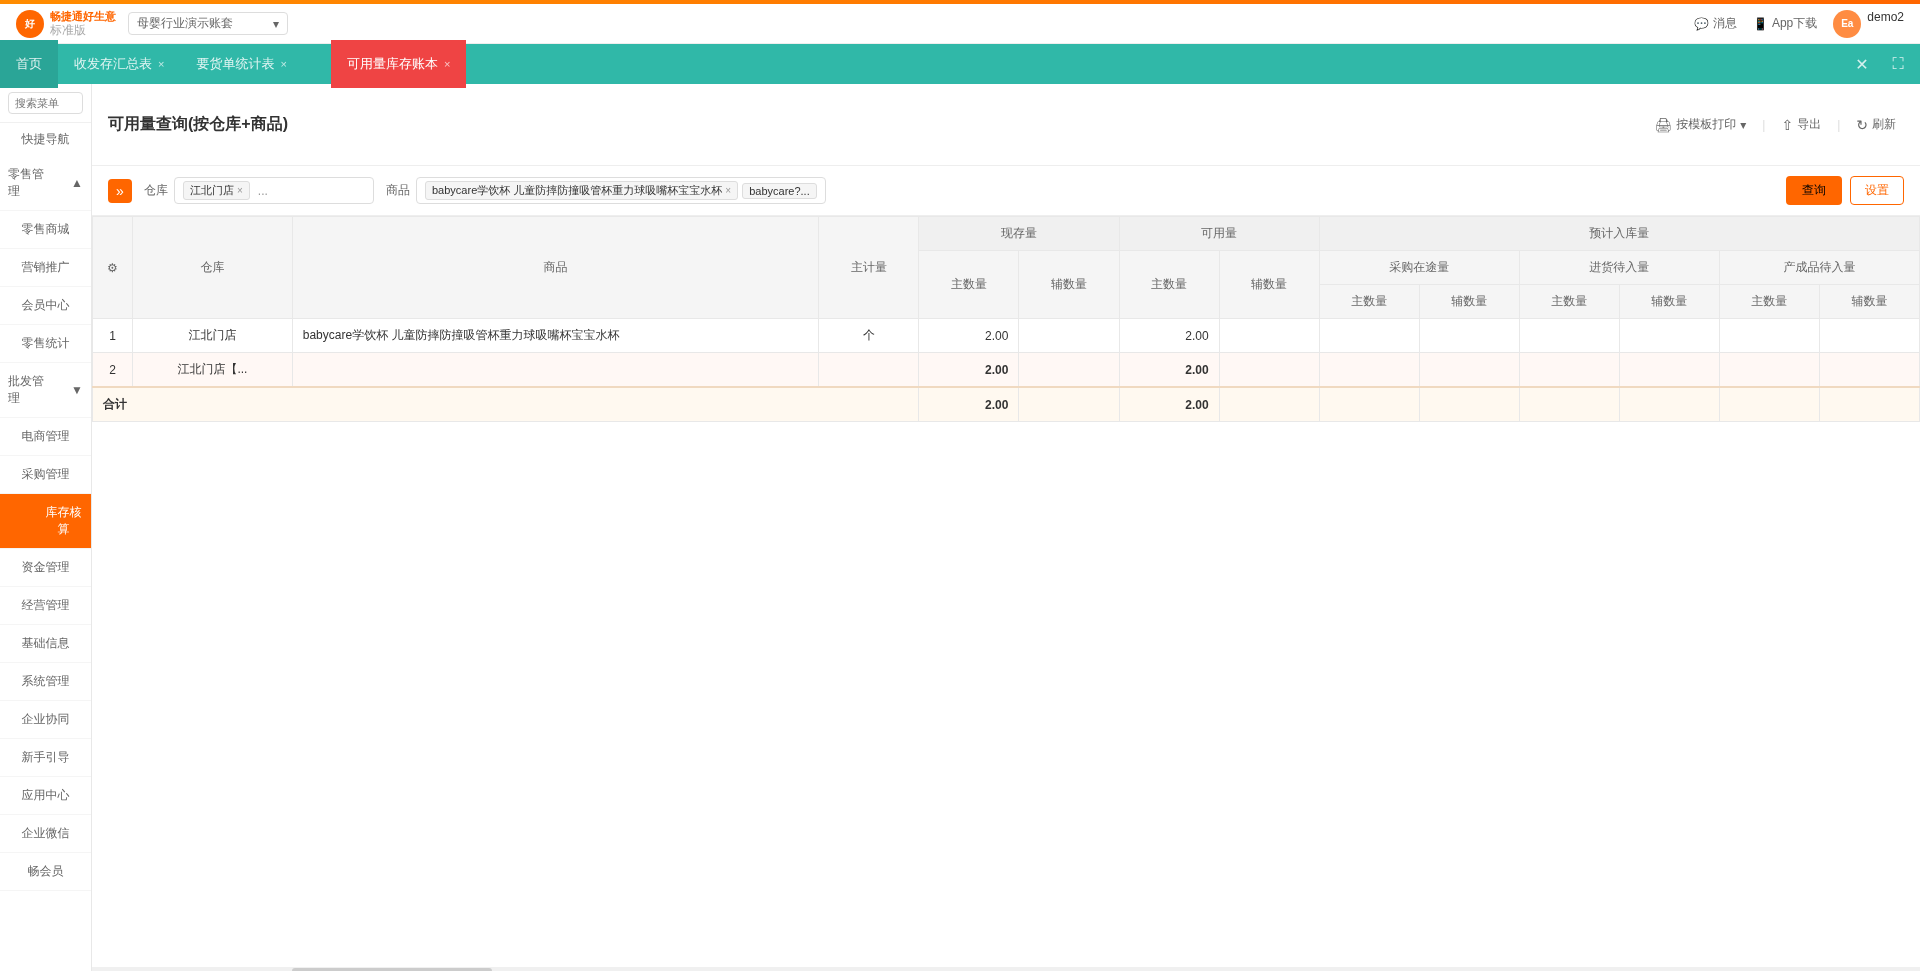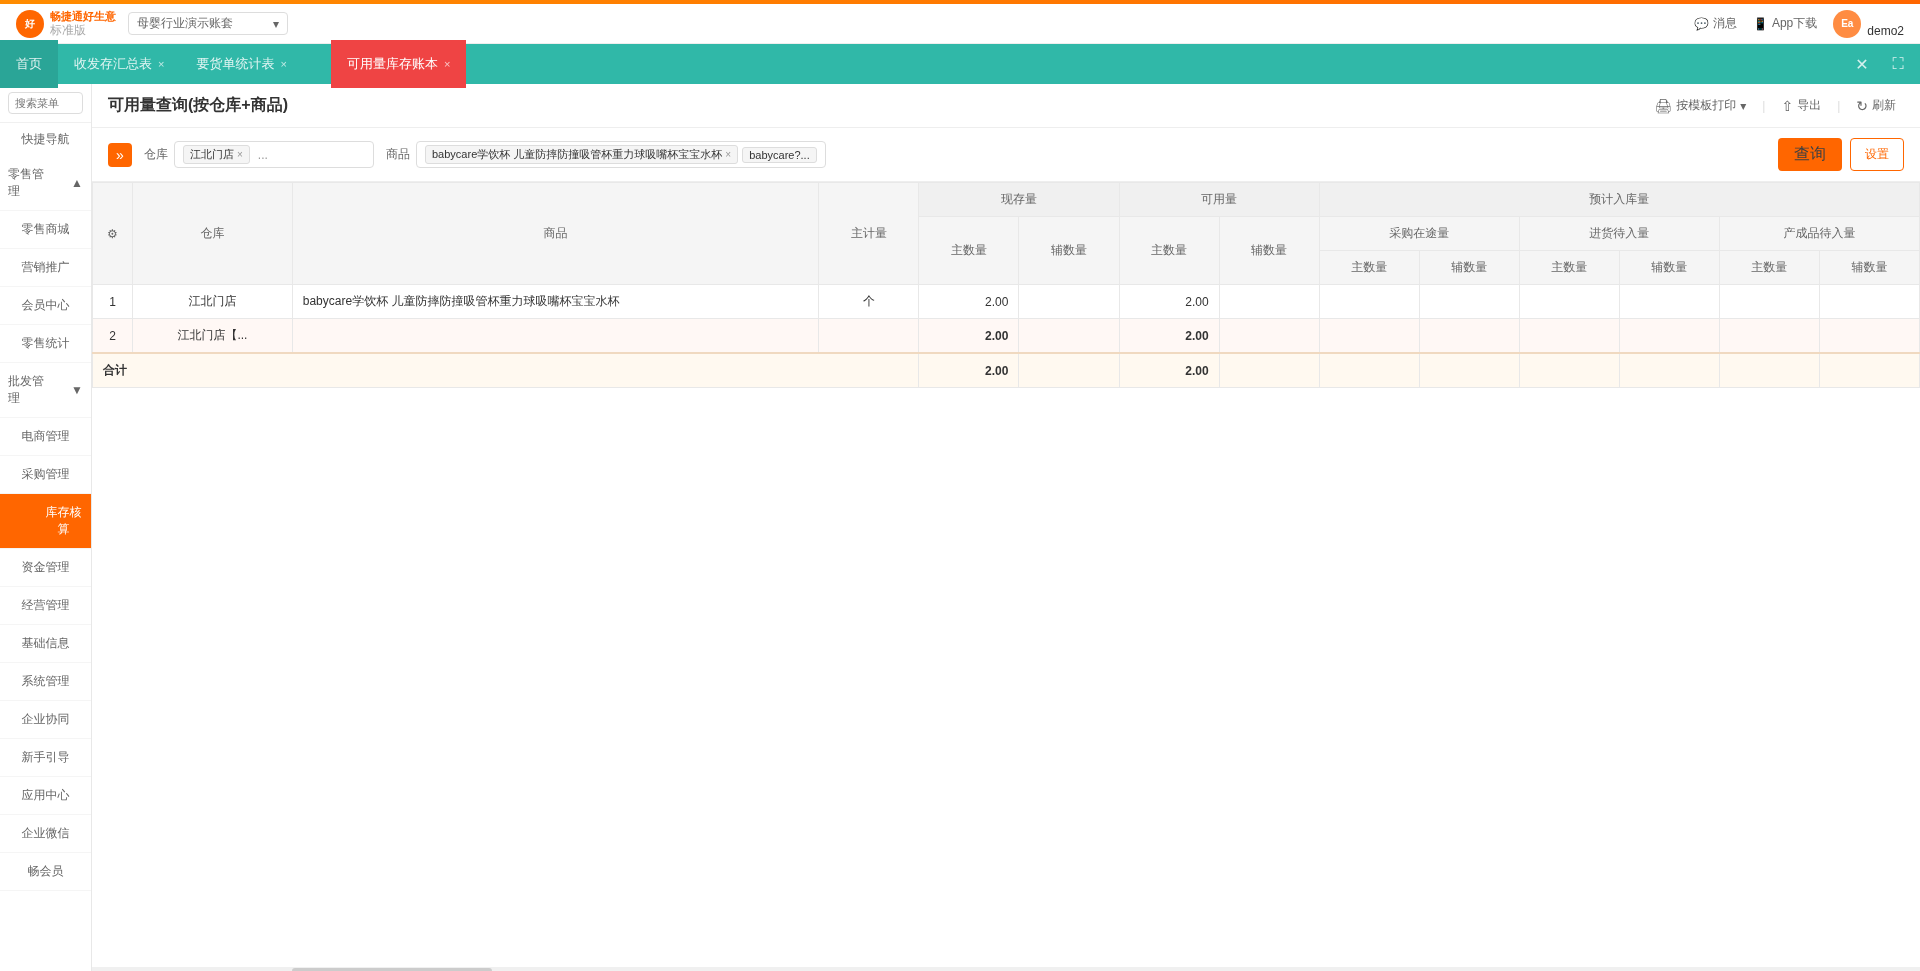--- a/index.html
+++ b/index.html
@@ -74,21 +74,21 @@
     .sidebar-search-input { width: 100%; border: 1px solid #ddd; border-radius: 4px; padding: 4px 6px; font-size: 11px; color: #999; outline: none; }
     .sidebar-nav-item { padding: 8px; text-align: center; cursor: pointer; color: #666; font-size: 12px; }
     .sidebar-section-header { display: flex; align-items: center; justify-content: center; gap: 20px; padding: 10px 8px; cursor: pointer; color: #666; font-size: 12px; border-bottom: 1px solid #f5f5f5; }
 
     
     .main-content { flex: 1; display: flex; flex-direction: column; overflow: hidden; background: #f5f5f5; }
 
     
     .page-header {
       background: #fff;
-      padding: 9px 16px;
+      padding: 28px 16px;
       display: flex;
       align-items: center;
       justify-content: space-between;
       border-bottom: 1px solid #eee;
     }
     .page-title { font-size: 16px; font-weight: bold; color: #333; }
     .page-actions { display: flex; align-items: center; gap: 8px; }
     .action-btn { display: flex; align-items: center; gap: 4px; color: #666; cursor: pointer; font-size: 12px; padding: 4px 8px; border-radius: 4px; }
     .action-btn .icon { font-size: 14px; }
     .divider { color: #ddd; }
@@ -112,21 +112,21 @@
       display: flex; align-items: center; justify-content: center;
       font-size: 14px;
     }
     .filter-group { display: flex; align-items: center; gap: 6px; }
     .filter-label { color: #666; font-size: 12px; white-space: nowrap; }
     .filter-input-area { display: flex; align-items: center; gap: 4px; border: 1px solid #ddd; border-radius: 4px; padding: 3px 8px; min-width: 200px; background: white; }
     .filter-tag { background: #f5f5f5; border: 1px solid #ddd; border-radius: 3px; padding: 1px 6px; font-size: 11px; color: #333; display: flex; align-items: center; gap: 3px; }
     .filter-tag .remove { color: #999; cursor: pointer; font-size: 10px; }
     .filter-more { color: #999; font-size: 12px; cursor: pointer; margin-left: 4px; }
     .filter-right { margin-left: auto; display: flex; gap: 8px; }
-    .btn-query { background: #ff6600; color: #404040; border: none; border-radius: 4px; padding: 6px 16px; cursor: pointer; font-size: 16px; }
+    .btn-query { background: #ff6600; color: #000000; border: none; border-radius: 4px; padding: 6px 16px; cursor: pointer; font-size: 12px; }
     .btn-settings { background: white; color: #ff6600; border: 1px solid #ff6600; border-radius: 4px; padding: 5px 14px; cursor: pointer; font-size: 12px; }
 
     
     .table-area { flex: 1; overflow: auto; padding: 0; background: #fff; margin: 0; }
     .data-table { width: 100%; border-collapse: collapse; font-size: 12px; }
     .data-table th, .data-table td { border: 1px solid #e8e8e8; padding: 8px 10px; text-align: center; white-space: nowrap; }
     .data-table thead th { background: #f5f5f5; color: #666; font-weight: normal; }
     .data-table thead th.main-header { background: #f0f0f0; }
     .data-table tbody tr:nth-child(even) { background: #fafafa; }
     .data-table td.product-name { text-align: left; max-width: 300px; }
@@ -165,21 +165,21 @@
   </div>
   <div class="top-bar-right">
     <div class="top-bar-btn">
       <span>💬</span>
       <span>消息</span>
     </div>
     <div class="top-bar-btn">
       <span>📱</span>
       <span>App下载</span>
     </div>
-    <div style="display:flex;align-items:flex-end;gap:6px;cursor:pointer;">
+    <div style="display:flex;align-items:flex-start;gap:6px;cursor:pointer;">
       <div class="user-avatar">
         <span style="font-size:10px;font-weight:bold;color:white;">Ea</span>
       </div>
       <span>demo2</span>
     </div>
   </div>
 </div>
 
 <div class="nav-tabs">
   <div class="nav-tab home">

